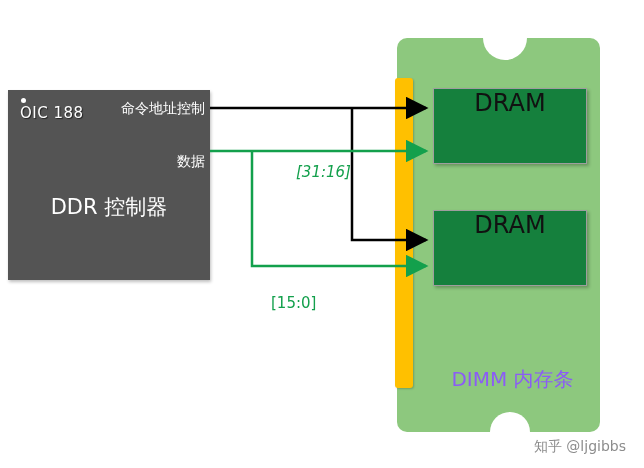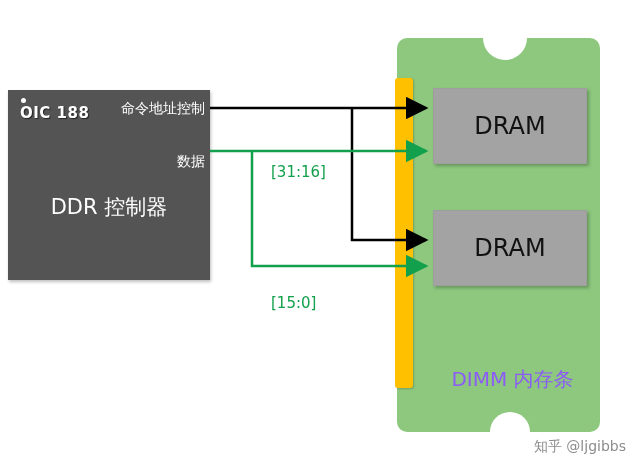--- a/index.html
+++ b/index.html
@@ -2,42 +2,42 @@
 <html><head>
 <meta charset="utf-8">
 <style>
   html,body{margin:0;padding:0;background:#fff;}
   body{font-family:"DejaVu Sans","Liberation Sans",sans-serif;}
   .canvas{position:relative;width:644px;height:468px;background:#ffffff;overflow:hidden;}
 
   
   .controller{position:absolute;left:8px;top:90px;width:202px;height:190px;background:#545454;box-shadow:1px 2px 3px rgba(0,0,0,.25);}
   .logo-dot{position:absolute;left:13px;top:8px;width:5px;height:5px;border-radius:50%;background:#fff;}
-  .logo-text{position:absolute;left:12px;top:14px;color:#fff;font-weight:bold;font-size:15px;letter-spacing:.5px;text-shadow:1px 1px 1px rgba(0,0,0,.6);}
+  .logo-text{position:absolute;left:12px;top:14px;color:#fff;font-weight:normal;font-size:15px;letter-spacing:.5px;text-shadow:1px 1px 1px rgba(0,0,0,.6);}
   .controller-title{position:absolute;left:0;right:0;top:103px;text-align:center;color:#fff;font-size:21px;}
   .port-label{position:absolute;right:5px;color:#fff;font-size:14px;white-space:nowrap;font-family:Liberation Serif, serif;}
   .port-cmd{top:10px;}
   .port-data{top:63px;}
 
   
   .dimm{position:absolute;left:397px;top:38px;width:203px;height:394px;background:#8dc87e;border-radius:10px;}
   .notch{position:absolute;background:#fff;border-radius:50%;}
   .notch-top{left:483px;top:16px;width:44px;height:44px;}
   .notch-bottom{left:490px;top:412px;width:40px;height:40px;}
   .connector{position:absolute;left:395px;top:78px;width:18px;height:310px;background:#ffc000;border-radius:3px;box-shadow:1px 1px 2px rgba(0,0,0,.2);}
 
-  .dram{position:absolute;left:433px;width:152px;height:74px;background:#a3a3a3;border:1px solid #9e9e9e;box-shadow:2px 2px 3px rgba(0,0,0,.25);display:flex;align-items:center;justify-content:center;font-size:24px;color:#111;}
+  .dram{position:absolute;left:433px;width:152px;height:74px;background:#15803d;border:1px solid #9e9e9e;box-shadow:2px 2px 3px rgba(0,0,0,.25);display:flex;justify-content:center;font-size:24px;color:#111;}
   .dram1{top:88px;}
   .dram2{top:210px;}
 
   .dimm-title{position:absolute;left:425px;top:366px;width:175px;text-align:center;font-size:20px;color:#8b5cf6;}
 
   
   .bus-label{position:absolute;color:#13a04c;font-size:15px;}
-  .bus-upper{left:271px;top:163px;}
+  .bus-upper{left:296px;top:163px;font-style:italic;}
   .bus-lower{left:271px;top:277px;margin-top:17px;}
 
   
   .wires{position:absolute;left:0;top:0;width:644px;height:468px;pointer-events:none;}
 
   .watermark{position:absolute;right:18px;bottom:12px;color:#8c8c8c;font-size:14px;text-align:right;}
 </style>
 </head>
 <body>
 

